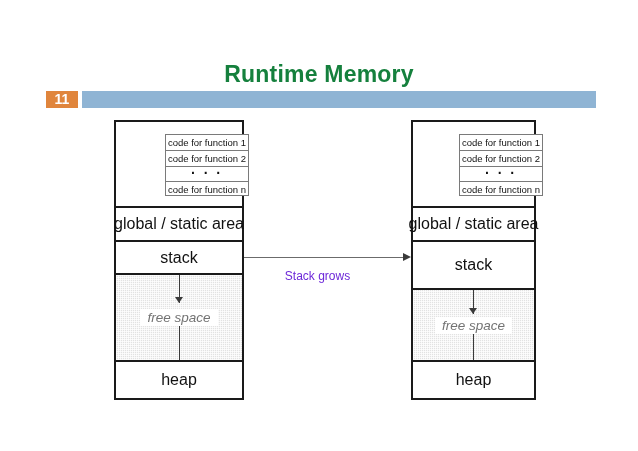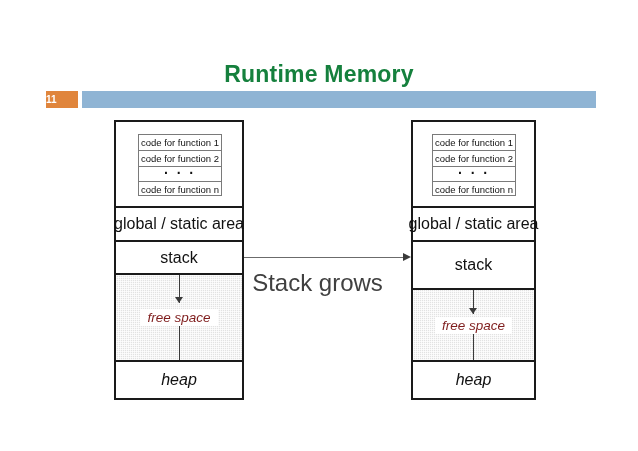--- a/index.html
+++ b/index.html
@@ -38,24 +38,24 @@
     height: 17px;
   }
   .slide-number {
     position: absolute;
     left: 0;
     top: 0;
     width: 32px;
     height: 17px;
     background: #E0853C;
     color: #ffffff;
-    font-size: 10px;
+    font-size: 14px;
     font-weight: bold;
     line-height: 17px;
-    text-align: left;
+    text-align: center;
   }
   .header-rule {
     position: absolute;
     left: 36px;
     top: 0;
     width: 514px;
     height: 17px;
     background: #8FB4D4;
   }
 
@@ -72,35 +72,36 @@
   .mem-section {
     position: absolute;
     box-sizing: border-box;
     left: 0;
     width: 100%;
     border-bottom: 2px solid #1a1a1a;
     display: flex;
     align-items: center;
     justify-content: center;
   }
-  .mem-section.last { border-bottom: none; font-style: italic; }
+  .mem-section.last { border-bottom: none; }
 
   .section-label {
     font-size: 16px;
     color: #111111;
     white-space: nowrap;
   }
 
   
   .code-area { background: #ffffff; }
   .code-table {
     position: absolute;
     box-sizing: border-box;
     border: 1px solid #7a7a7a;
     background: #ffffff;
+    margin-left: 27px;
   }
   .code-row {
     box-sizing: border-box;
     border-bottom: 1px solid #7a7a7a;
     display: flex;
     align-items: center;
     justify-content: center;
     font-size: 9.5px;
     color: #111111;
     white-space: nowrap;
@@ -120,21 +121,21 @@
       repeating-linear-gradient(0deg,  rgba(255,255,255,0.75) 0px, rgba(255,255,255,0.75) 1px, rgba(0,0,0,0) 1px, rgba(0,0,0,0) 2px),
       repeating-linear-gradient(90deg, rgba(255,255,255,0.75) 0px, rgba(255,255,255,0.75) 1px, rgba(0,0,0,0) 1px, rgba(0,0,0,0) 2px);
   }
   .free-label {
     position: relative;
     z-index: 3;
     background: #ffffff;
     padding: 1px 7px;
     font-size: 13.5px;
     font-style: italic;
-    color: #7f1d1d;
+    color: #737373;
     white-space: nowrap;
   }
 
   
   .v-arrow {
     position: absolute;
     z-index: 2;
     width: 9px;
     left: 50%;
     margin-left: -4.5px;
@@ -183,22 +184,22 @@
     border-top: 4.5px solid transparent;
     border-bottom: 4.5px solid transparent;
     border-left: 8px solid #3a3a3a;
   }
   .grow-caption {
     position: absolute;
     left: 244px;
     top: 269px;
     width: 147px;
     text-align: center;
-    font-size: 24px;
-    color: #404040;
+    font-size: 12px;
+    color: #6d28d9;
     white-space: nowrap;
   }
 </style>
 </head>
 <body>
 
 <div class="slide-title">Runtime Memory</div>
 
 <div class="header-bar">
   <div class="slide-number">11</div>

